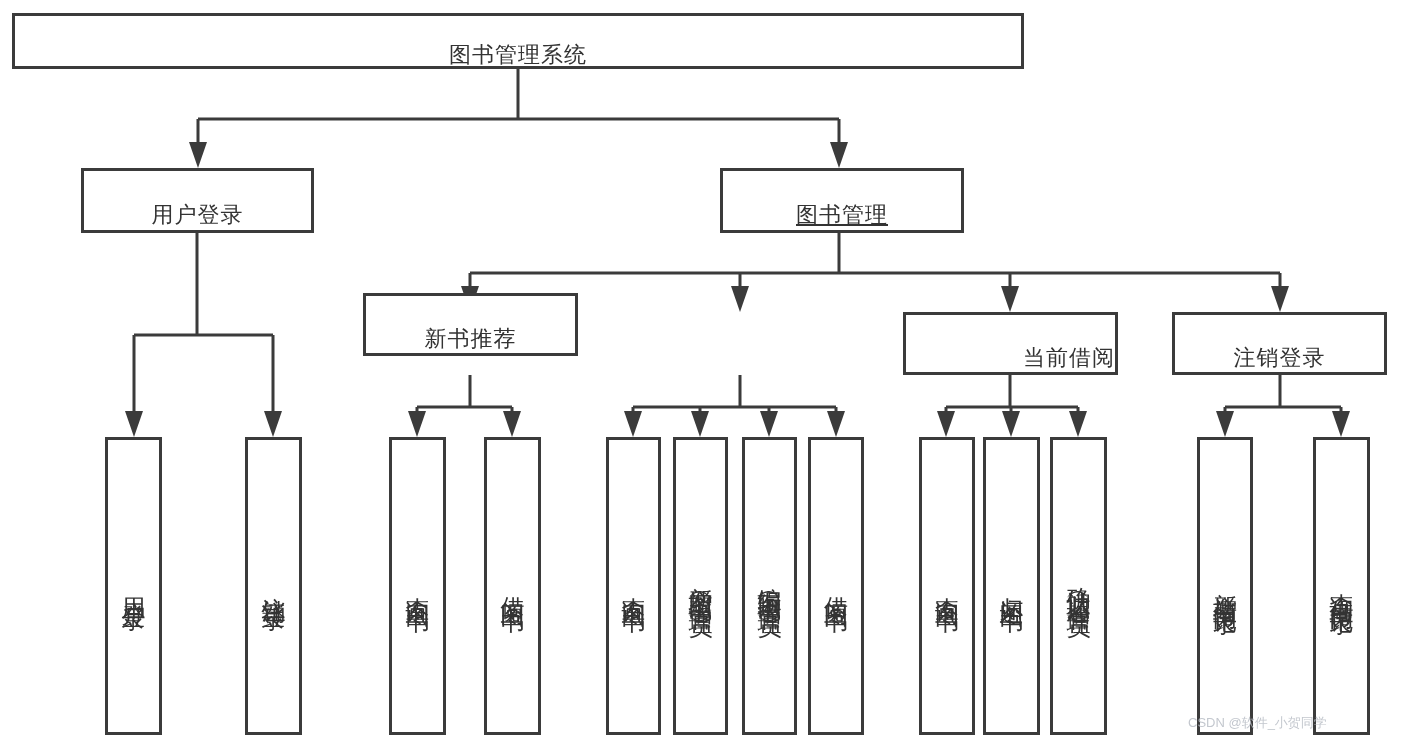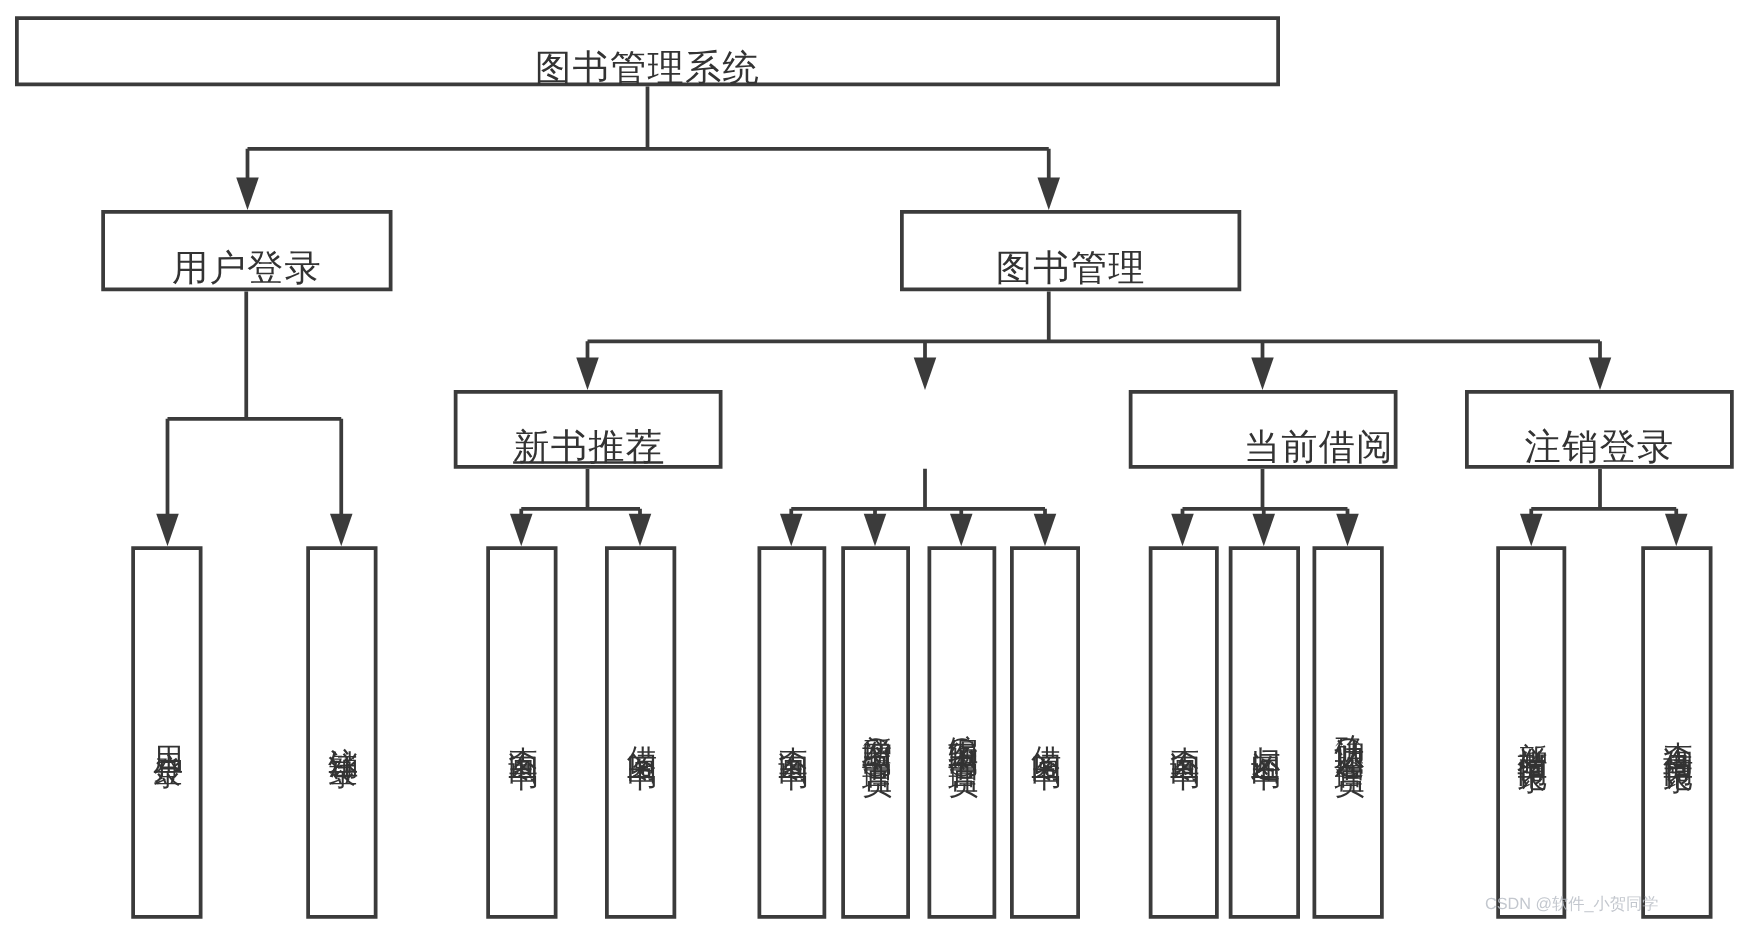--- a/index.html
+++ b/index.html
@@ -21,21 +21,21 @@
     position: absolute;
     box-sizing: border-box;
     border: 3px solid #3b3b3b;
     background: #ffffff;
     display: flex;
     align-items: center;
     justify-content: center;
     color: #333333;
   }
   .node.hlabel span {
-    font-size: 29px;
+    font-size: 22px;
     letter-spacing: 1px;
     white-space: nowrap;
     margin-top: 28px;
   }
   .node.leaf span {
     writing-mode: vertical-rl;
     text-orientation: mixed;
     font-size: 24px;
     letter-spacing: 4px;
     line-height: 1;
@@ -90,25 +90,25 @@
     </g>
   </svg>
 
   <div class="node hlabel" style="left:12px; top:13px; width:1012px; height:56px;">
     <span>图书管理系统</span>
   </div>
 
   <div class="node hlabel" style="left:81px; top:168px; width:233px; height:65px;">
     <span>用户登录</span>
   </div>
-  <div class="node hlabel" style="left:720px; top:168px; width:273px; height:65px;">
+  <div class="node hlabel" style="left:720px; top:168px; width:244px; height:65px;text-decoration:underline;">
     <span>图书管理</span>
   </div>
 
-  <div class="node hlabel" style="left:363px; top:312px; width:215px; height:63px;text-decoration:underline;">
+  <div class="node hlabel" style="left:363px; top:293px; width:215px; height:63px;">
     <span>新书推荐</span>
   </div>
   <div class="node hlabel" style="left:903px; top:312px; width:215px; height:63px;justify-content:flex-end;">
     <span>当前借阅</span>
   </div>
   <div class="node hlabel" style="left:1172px; top:312px; width:215px; height:63px;">
     <span>注销登录</span>
   </div>
 
   <div class="node leaf" style="left:105px; top:437px; width:57px; height:298px;">

